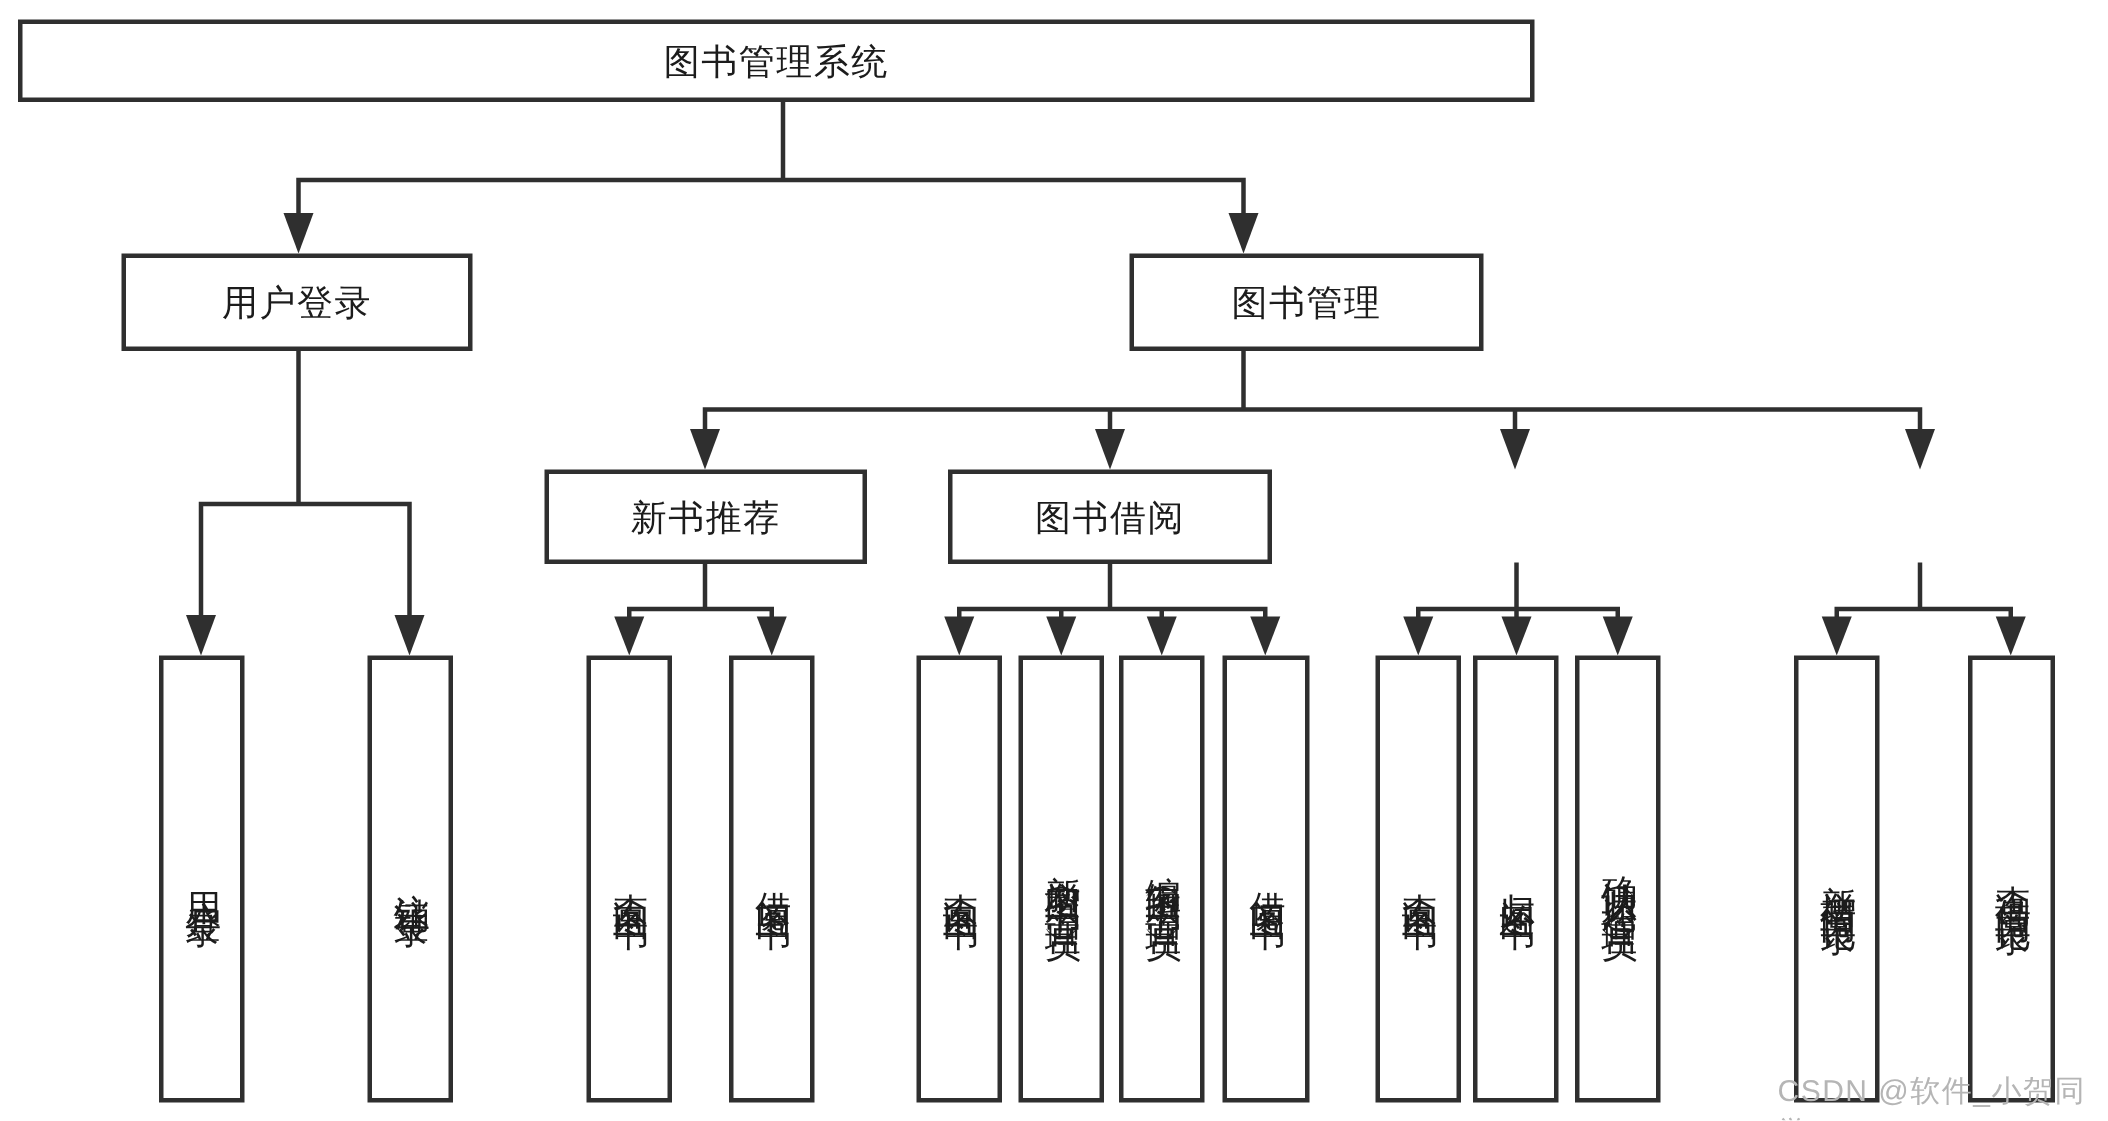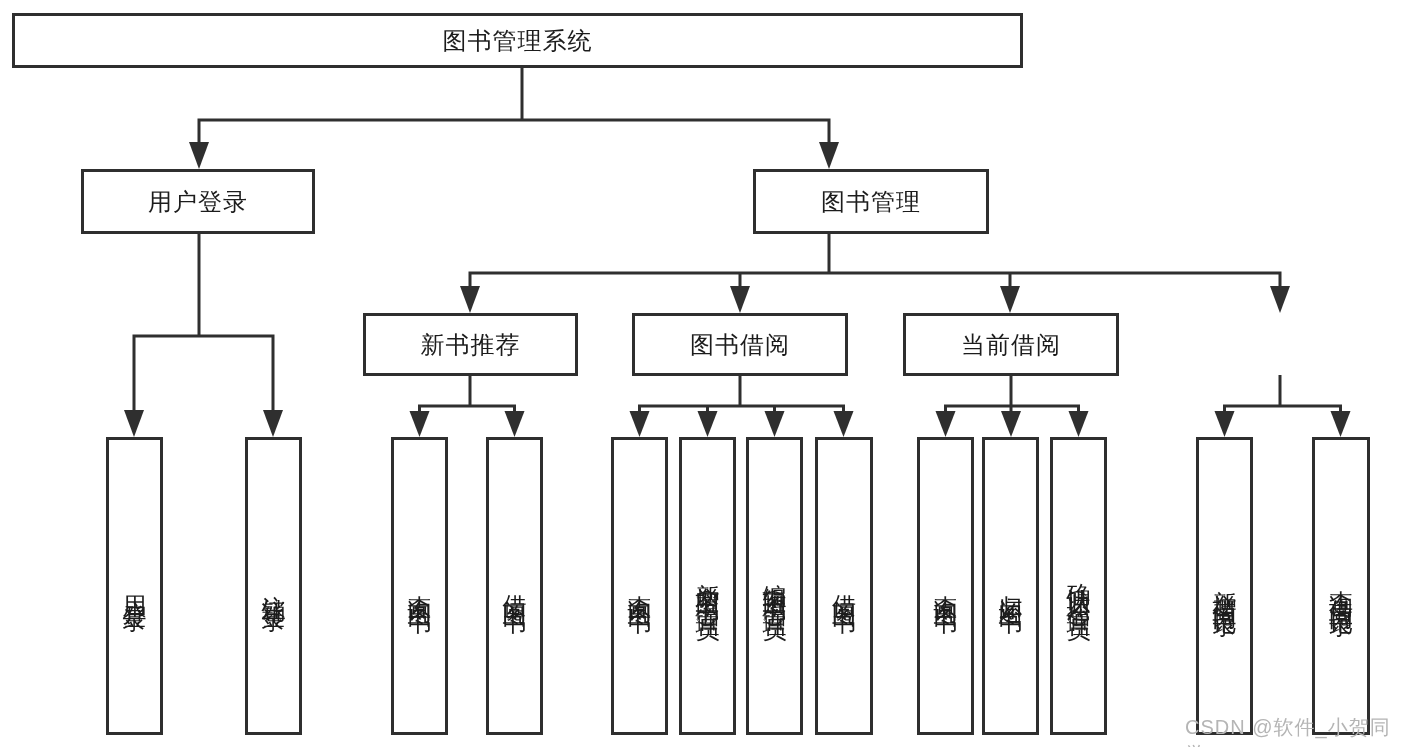--- a/index.html
+++ b/index.html
@@ -114,23 +114,20 @@
   <div class="node" style="left:712px; top:169px; width:236px; height:65px;margin-left:41px;">
     <span class="lbl">图书管理</span>
   </div>
 
   <div class="node" style="left:363px; top:313px; width:215px; height:63px;">
     <span class="lbl">新书推荐</span>
   </div>
   <div class="node" style="left:632px; top:313px; width:216px; height:63px;">
     <span class="lbl">图书借阅</span>
   </div>
-  <div class="node" style="left:903px; top:313px; width:216px; height:63px;">
-    <span class="lbl">当前借阅</span>
-  </div>
 
   <div class="node v" style="left:106px; top:437px; width:57px; height:298px;">
     <span class="lbl">用户登录</span>
   </div>
   <div class="node v" style="left:245px; top:437px; width:57px; height:298px;">
     <span class="lbl">注销登录</span>
   </div>
 
   <div class="node v" style="left:391px; top:437px; width:57px; height:298px;">
     <span class="lbl">查询图书</span>

